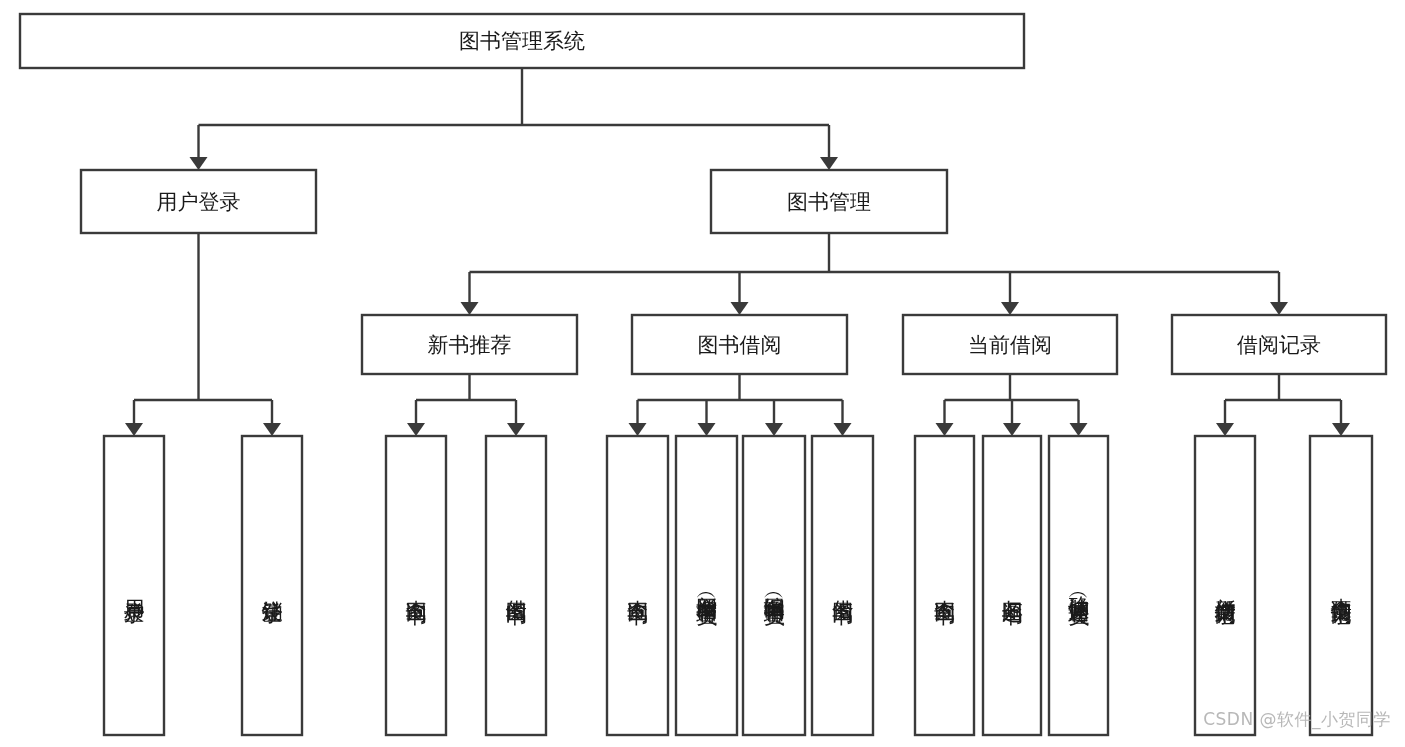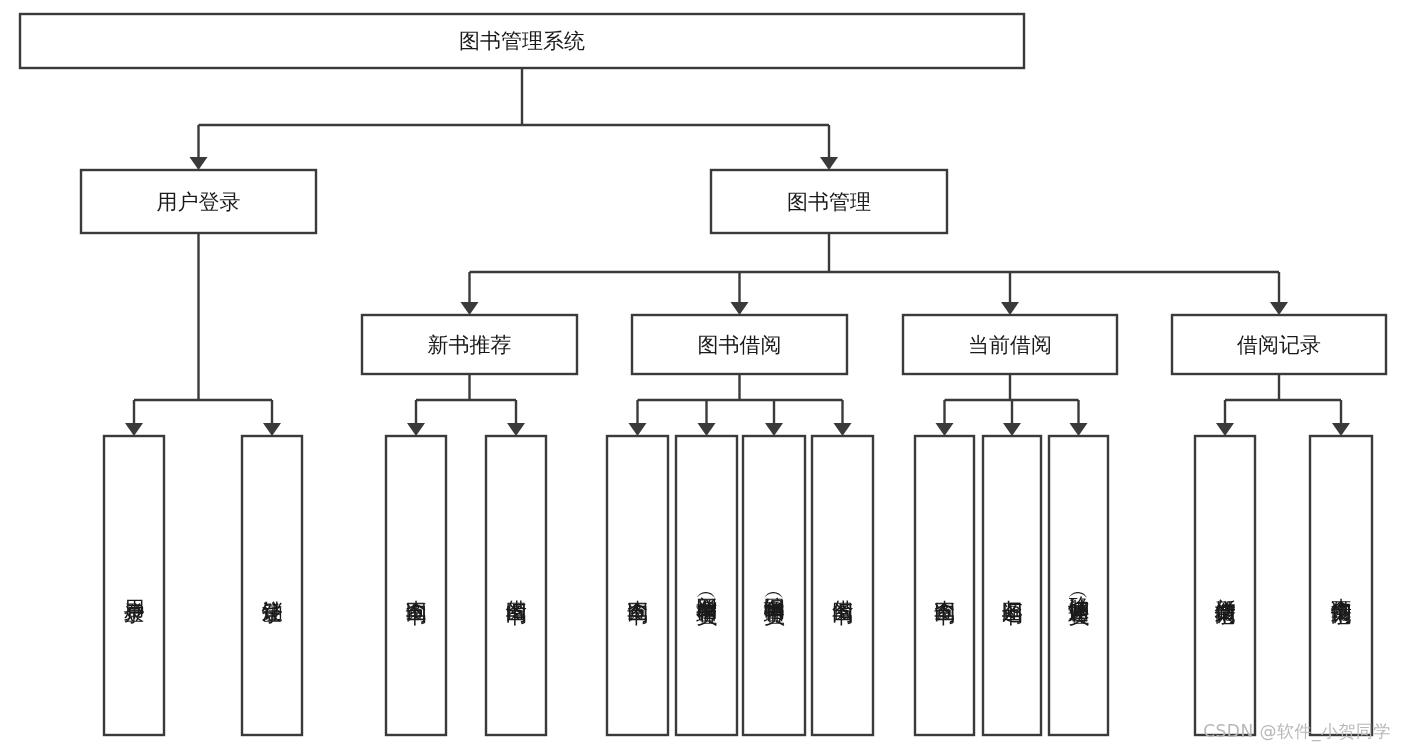--- a/index.html
+++ b/index.html
@@ -61,21 +61,21 @@
     text-align: center;
     white-space: nowrap;
     pointer-events: none;
     display: flex;
     align-items: center;
     justify-content: center;
   }
   .watermark {
     position: absolute;
     right: 14px;
-    bottom: 4px;
+    bottom: 16px;
     font-family: "DejaVu Sans", "Liberation Sans", sans-serif;
     font-size: 17px;
     color: #b8b8b8;
     white-space: nowrap;
     letter-spacing: 0.5px;
   }
 </style>
 </head>
 <body>
 

